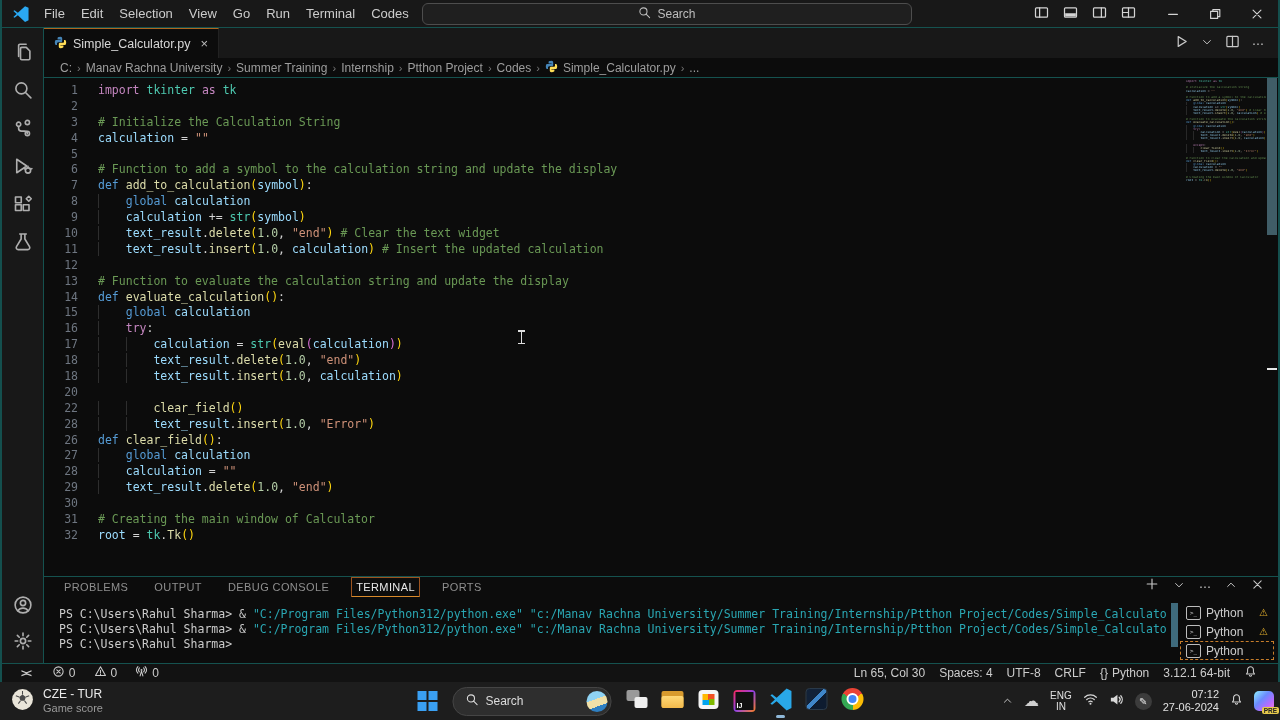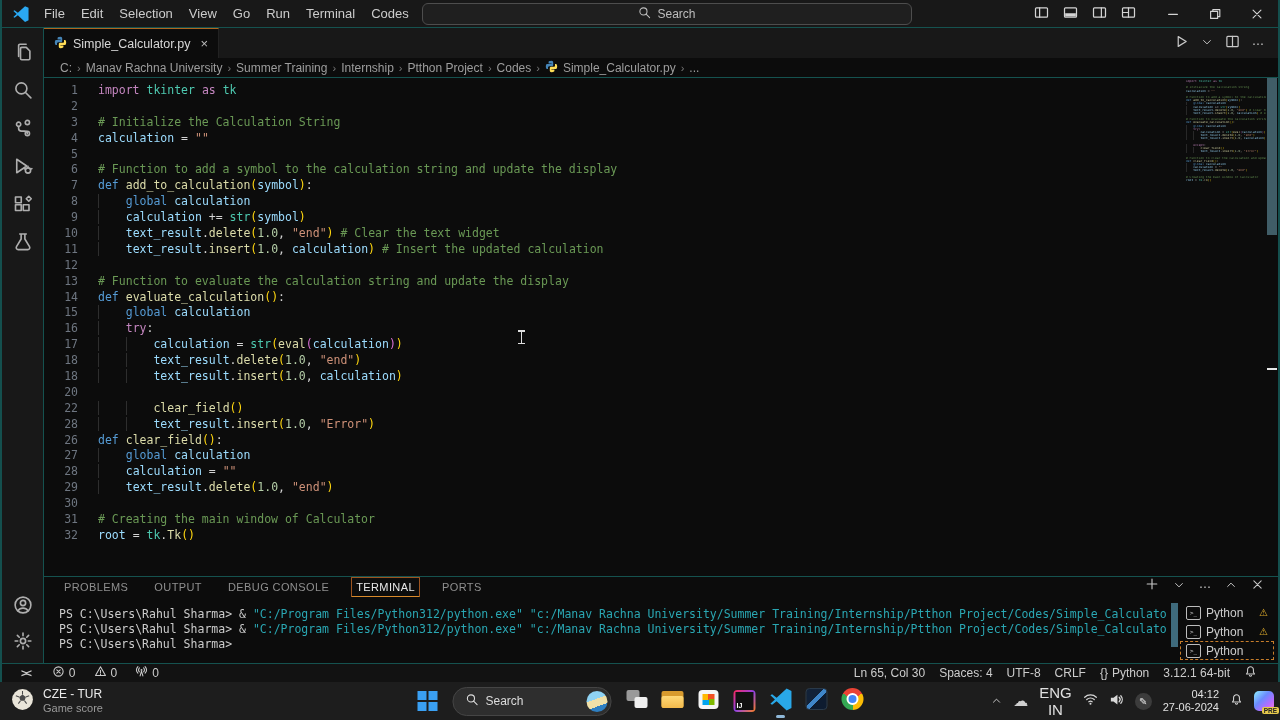--- a/index.html
+++ b/index.html
@@ -96,21 +96,21 @@
   .w-sub{font-size:11px;color:#9a9a9a;}
   #tb-center{position:absolute;left:50%;top:0;transform:translateX(-50%);height:38px;display:flex;align-items:center;gap:7px;}
   .tb-slot{width:36px;height:38px;display:flex;align-items:center;justify-content:center;position:relative;}
   .tb-slot.active::after{content:"";position:absolute;bottom:2px;left:50%;transform:translateX(-50%);
                          width:9px;height:3px;border-radius:2px;background:#8fb8d8;}
   #search-pill{width:142px;height:27px;border-radius:14px;background:#2e2e2e;border:1px solid #454545;
                display:flex;align-items:center;padding:0 3px 0 12px;gap:7px;color:#dcdcdc;font-size:12px;}
   .pill-img{width:21px;height:21px;border-radius:50%;margin-left:auto;
             background:linear-gradient(160deg,#8fd3f4 0 40%,#f0e0a8 40% 68%,#2e7fc2 68%);}
   #tray{position:absolute;right:6px;top:0;height:38px;display:flex;align-items:center;gap:11px;color:#d8d8d8;}
-  .lang{display:flex;flex-direction:column;align-items:center;line-height:1.15;font-size:15px;color:#e0e0e0;}
+  .lang{display:flex;flex-direction:column;align-items:center;line-height:1.15;font-size:10px;color:#e0e0e0;}
   .clock{display:flex;flex-direction:column;align-items:flex-end;line-height:1.2;font-size:11px;color:#e0e0e0;}
   .cloud{font-size:15px;color:#cfcfcf;}
   .ic-pen{width:17px;height:17px;border-radius:50%;background:#3c3c3c;color:#e8e8e8;font-size:10px;
           display:flex;align-items:center;justify-content:center;}
   .ic-copilot{width:20px;height:20px;border-radius:5px;display:inline-block;
               background:linear-gradient(135deg,#8ef0ff,#6b8bff 40%,#b56bff 70%,#ff7ad9);}
   .copilot-wrap{position:relative;display:flex;}
   .copilot-badge{position:absolute;right:-5px;bottom:-3px;background:#e7c94c;color:#222;font-size:6.5px;
                  font-weight:700;padding:0 2px;border-radius:2px;}
   
@@ -673,21 +673,21 @@
       <span><svg class="s15" viewBox="0 0 16 16">
             <path class="st" d="M1.8 5.6a9 9 0 0 1 12.4 0M4 8a6 6 0 0 1 8 0M6.2 10.4a3 3 0 0 1 3.6 0"></path>
             <circle cx="8" cy="12.6" r="1.1" fill="currentColor"></circle>
           </svg></span>
       <span><svg class="s15" viewBox="0 0 16 16">
             <path fill="currentColor" d="M2 6v4h2.8L9 13.2V2.8L4.8 6z"></path>
             <path class="st" d="M10.8 5.6a3.4 3.4 0 0 1 0 4.8M12.6 4a6 6 0 0 1 0 8"></path>
           </svg></span>
       <span class="ic-pen">✎</span>
       <span class="clock">
-        <span>04:12</span>
+        <span>07:12</span>
         <span>27-06-2024</span>
       </span>
       <span><svg class="s13" viewBox="0 0 16 16">
             <path class="st" d="M8 2.2a3.6 3.6 0 0 0-3.6 3.6v3.1L3 11.1h10l-1.4-2.2V5.8A3.6 3.6 0 0 0 8 2.2z"></path>
             <path class="st" d="M6.7 13a1.4 1.4 0 0 0 2.6 0"></path>
           </svg></span>
       <span class="copilot-wrap">
         <span class="ic-copilot"></span>
         <span class="copilot-badge">PRE</span>
       </span>

